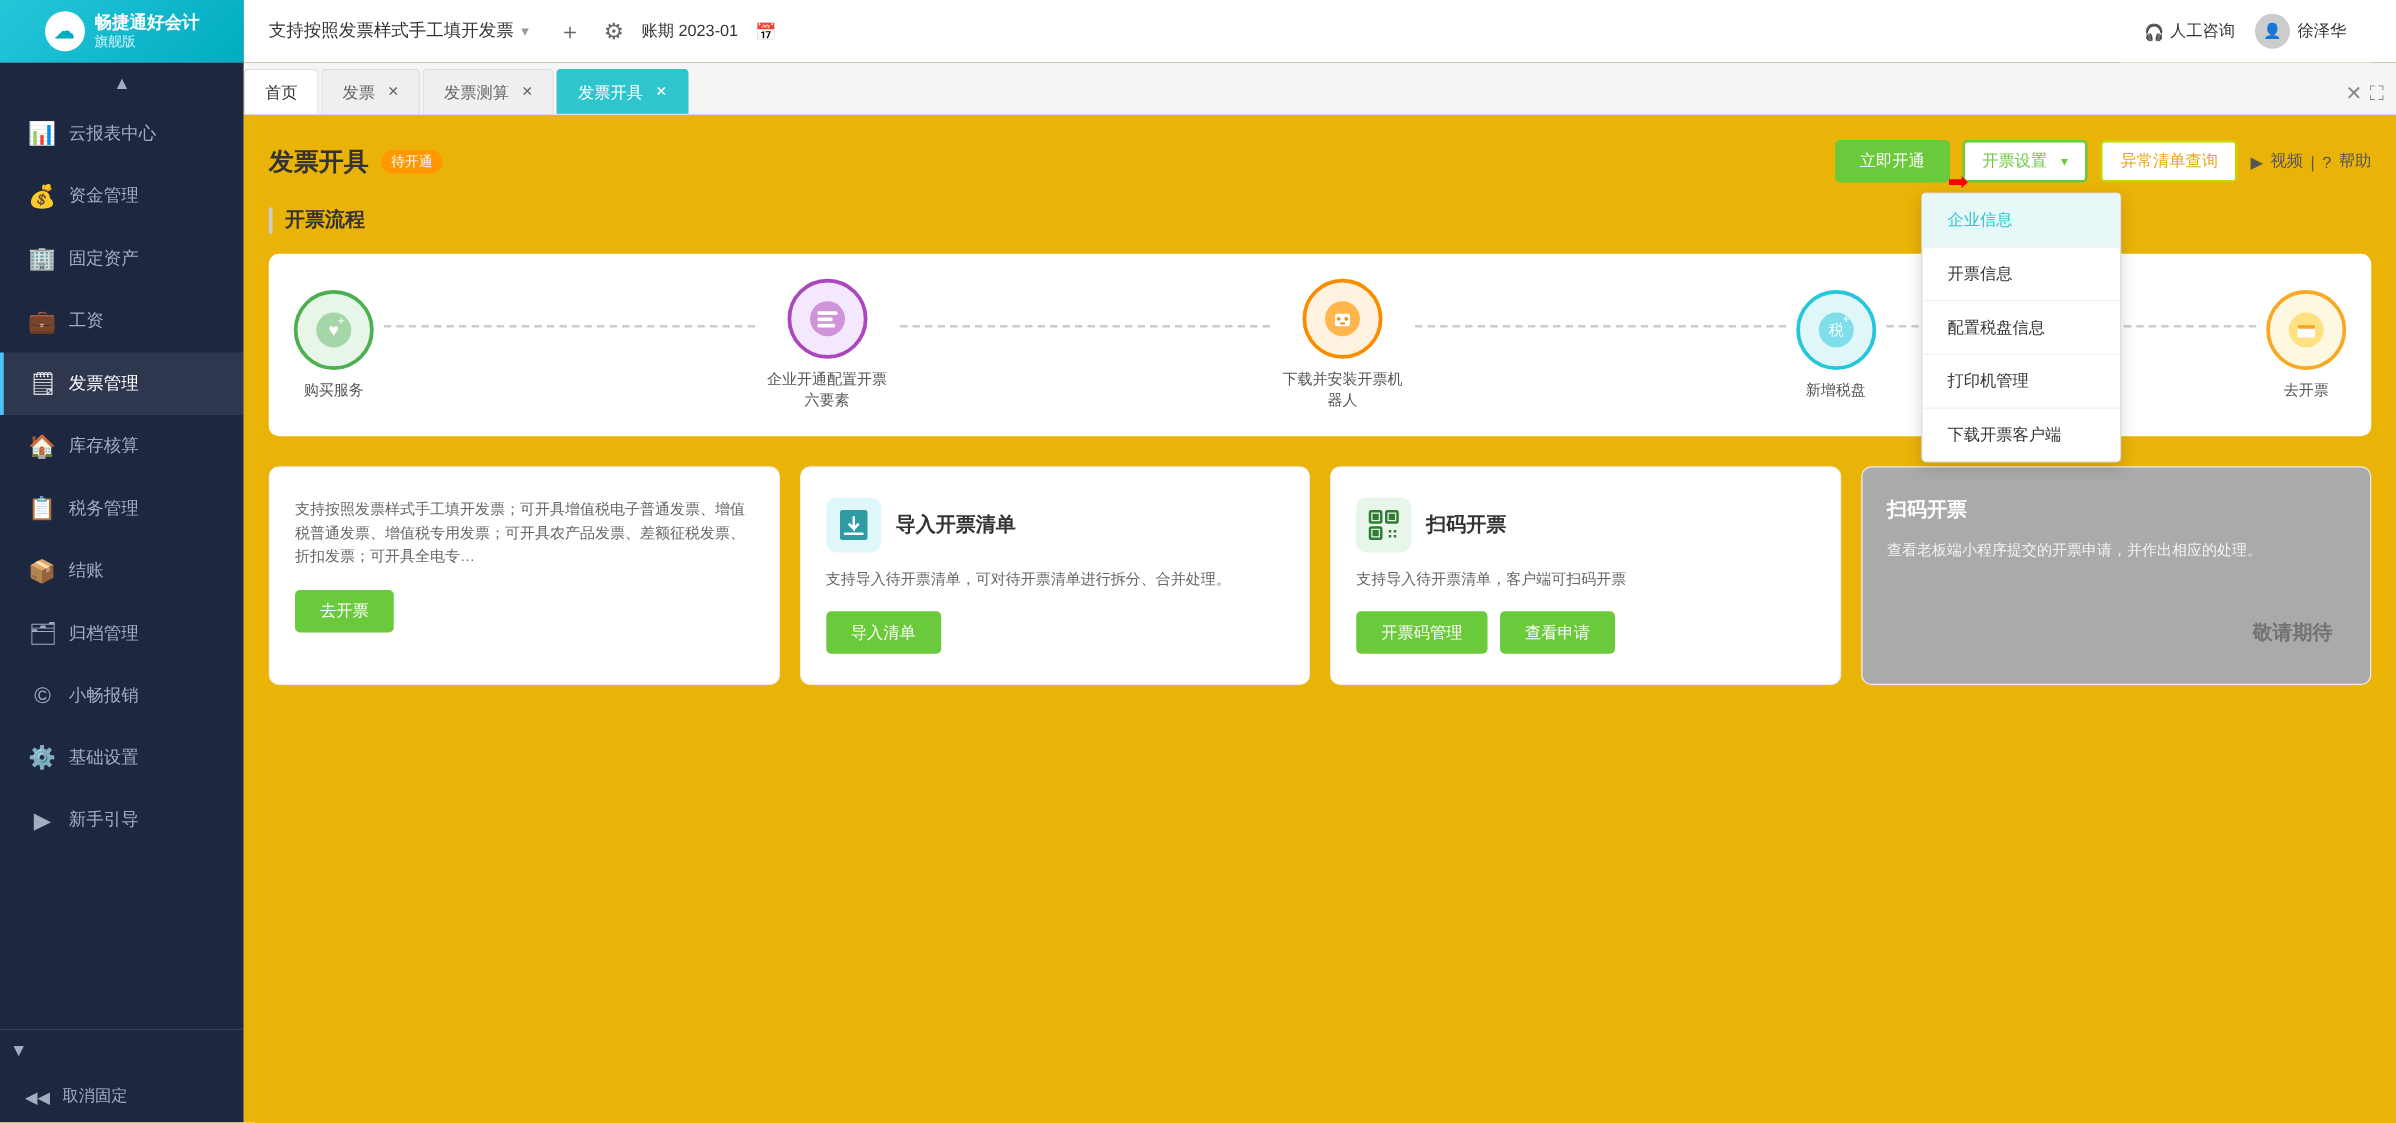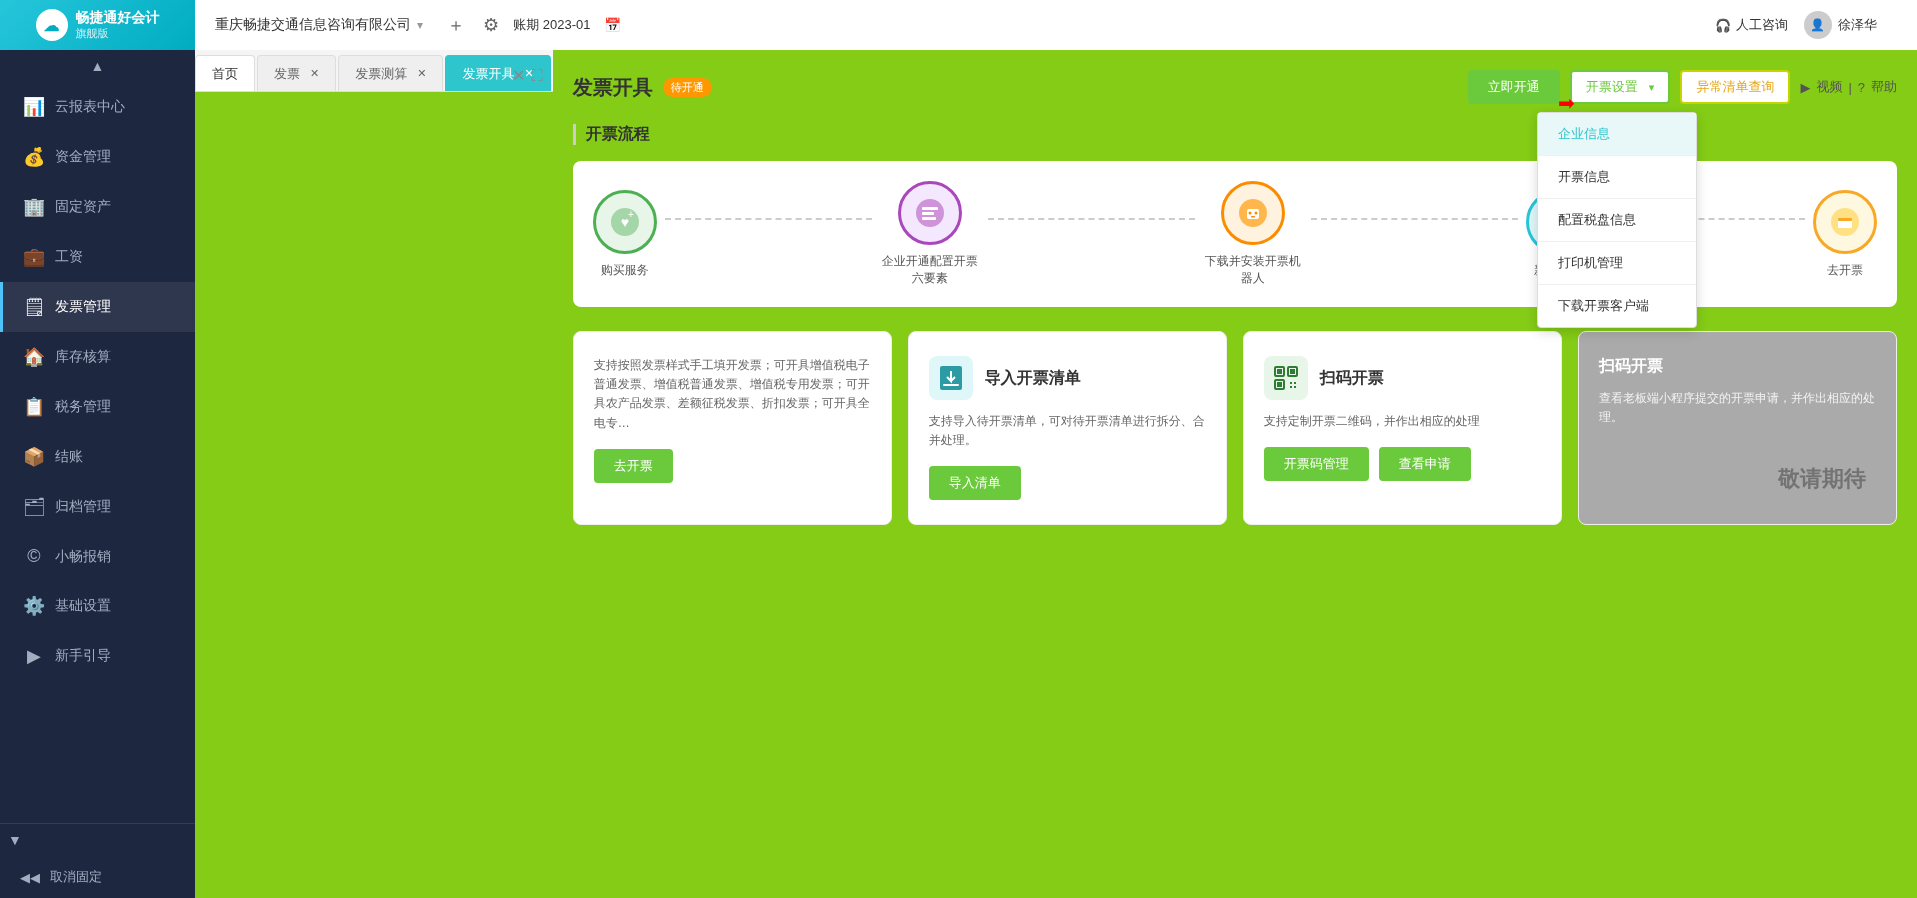--- a/index.html
+++ b/index.html
@@ -95,23 +95,23 @@
     }
     .sidebar-bottom-item {
       display: flex; align-items: center; gap: 10px;
       padding: 12px 20px; color: #a0aec0; cursor: pointer; font-size: 13px;
     }
 
     
     .content-area {
       flex: 1;
       display: flex;
-      flex-direction: row;
+      flex-direction: column;
       overflow: hidden;
-      background: #84cc16;
+      background: #eab308;
     }
 
     
     .tabs-bar {
       height: 42px;
       background: #f5f5f5;
       display: flex;
       align-items: flex-end;
       padding: 0 0 0 0;
       flex-shrink: 0;
@@ -251,21 +251,21 @@
 
   <div class="logo-area">
     <div class="logo-icon">☁</div>
     <div>
       <div class="logo-text">畅捷通好会计</div>
       <div class="logo-sub">旗舰版</div>
     </div>
   </div>
 
   <div class="top-company">
-    <span class="company-name">重庆畅捷交通信息咨询有限公司</span>
+    <span class="company-name">支持按照发票样式手工填开发票</span>
     <span class="company-arrow">▾</span>
     <div class="top-actions">
       <button class="top-action-btn">＋</button>
       <button class="top-action-btn">⚙</button>
       <span class="period-label">
         <span>账期</span>&nbsp;<span>2023-01</span>
       </span>
       <span class="period-icon">📅</span>
     </div>
     <div style="flex:1"></div>
@@ -526,33 +526,33 @@
                     <rect x="18" y="5" width="5" height="5" fill="#2e7d32"></rect>
                     <rect x="5" y="18" width="5" height="5" fill="#2e7d32"></rect>
                     <rect x="18" y="18" width="2" height="2" fill="#2e7d32"></rect>
                     <rect x="22" y="18" width="2" height="2" fill="#2e7d32"></rect>
                     <rect x="18" y="22" width="2" height="2" fill="#2e7d32"></rect>
                     <rect x="22" y="22" width="2" height="2" fill="#2e7d32"></rect>
                   </svg>
               </div>
               <span class="method-title">扫码开票</span>
             </div>
-            <div class="method-desc">支持定制开票二维码，并作出相应的处理</div>
+            <div class="method-desc">支持导入待开票清单，客户端可扫码开票</div>
             <div style="display:flex;gap:10px;">
               <button class="method-btn">开票码管理</button>
               <button class="method-btn">查看申请</button>
             </div>
           </div>
 
           <div class="method-card disabled" style="position:relative;background:#aaa;">
             <div class="method-card-header">
               <span class="method-title" style="color:white;">扫码开票</span>
             </div>
             <div class="method-desc" style="color:rgba(255,255,255,0.85);">查看老板端小程序提交的开票申请，并作出相应的处理。</div>
-            <div style="position:absolute;bottom:30px;right:30px;font-size:22px;font-weight:bold;color:rgba(60,60,60,0.5);margin-left:22px;">敬请期待</div>
+            <div style="position:absolute;bottom:30px;right:30px;font-size:16px;font-weight:bold;color:rgba(60,60,60,0.5);margin-left:22px;">敬请期待</div>
           </div>
 
         </div>
       </div>
 
     </div>
   </div>
 </div>
 
 </body></html>

